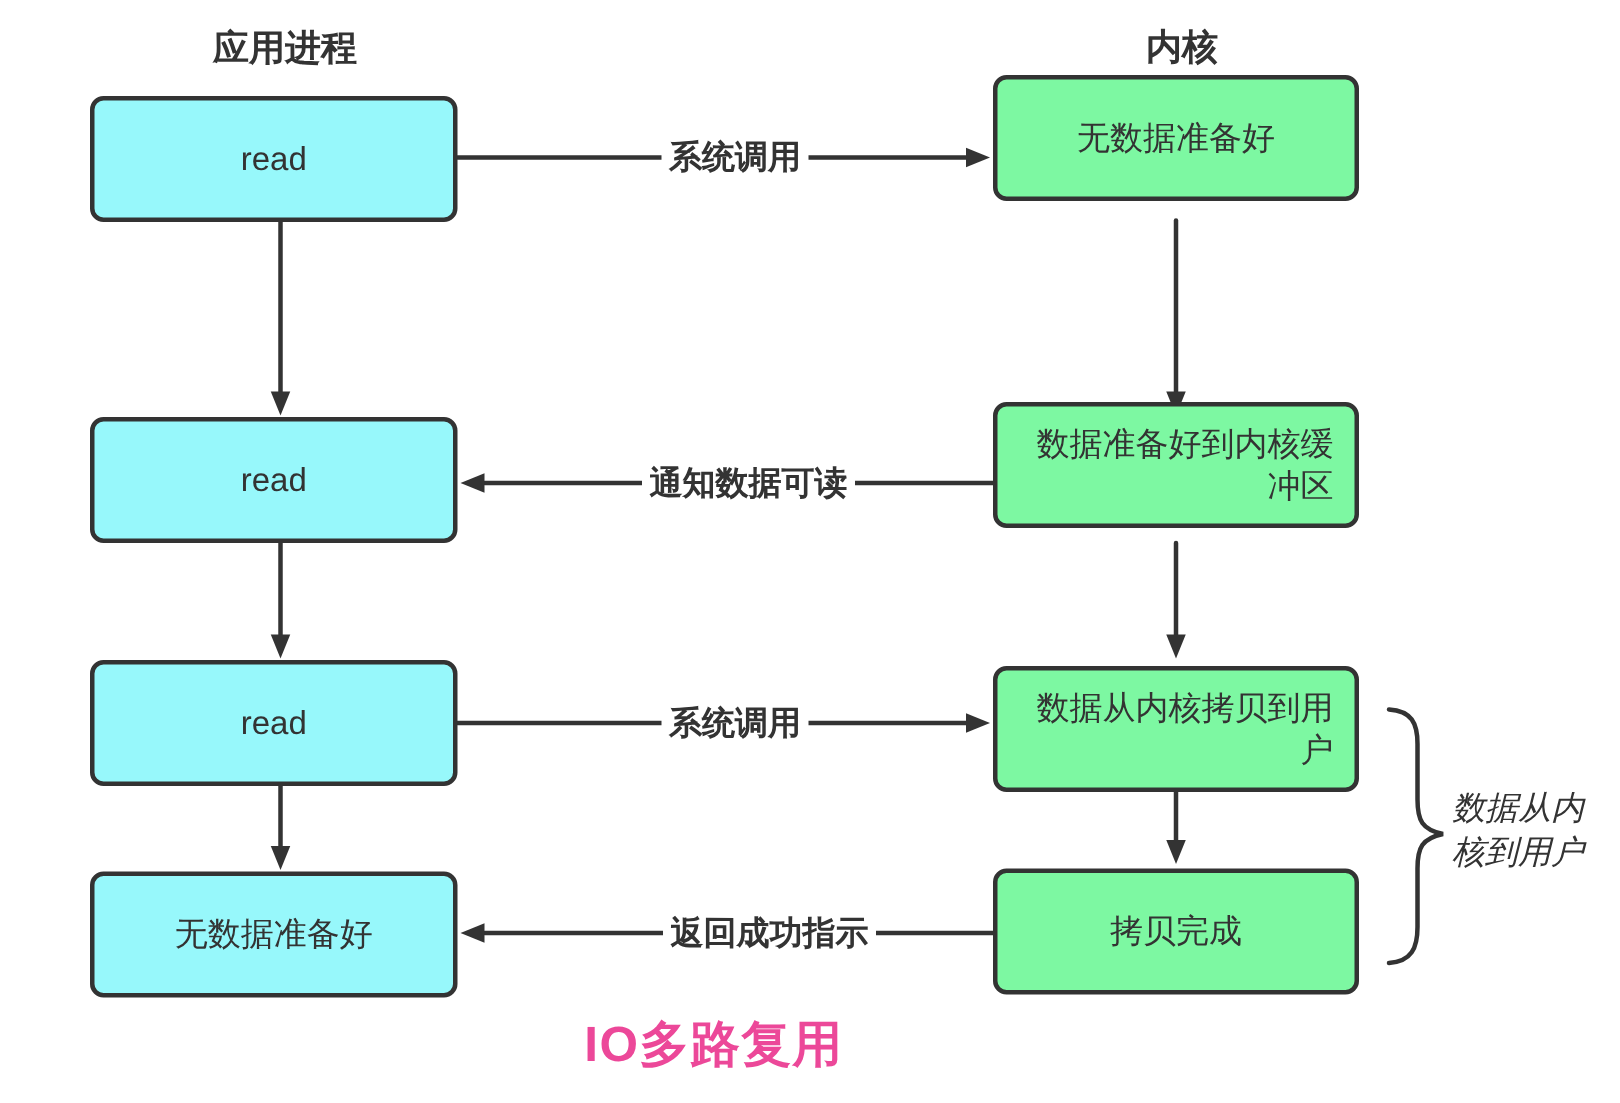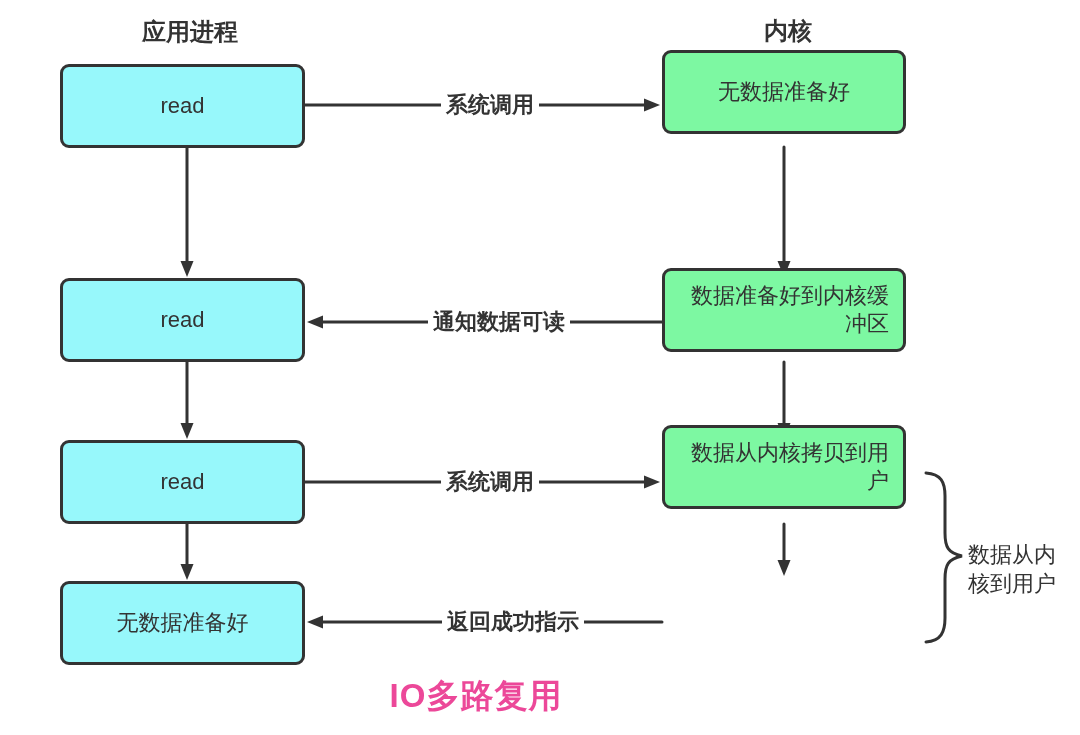--- a/index.html
+++ b/index.html
@@ -64,26 +64,27 @@
     background: var(--background);
     font-size: 22px;
     font-weight: bold;
     color: var(--text);
     padding: 1px 5px;
     white-space: nowrap;
   }
   .brace-label {
     position: absolute;
     left: 968px;
-    top: 540px;
+    top: 524px;
     width: 92px;
     font-size: 22px;
     line-height: 29px;
     color: var(--text);
     word-break: break-all;
+    font-style: italic;
   }
   .diagram-title {
     position: absolute;
     left: 226px;
     top: 674px;
     width: 500px;
     text-align: center;
     font-size: 33px;
     font-weight: bold;
     color: #ec4899;
@@ -135,21 +136,22 @@
              C 945 632, 941 641, 926 642"></path>
   </svg>
 
   <div class="node app" style="top:64px;">read</div>
   <div class="node app" style="top:278px;">read</div>
   <div class="node app" style="top:440px;">read</div>
   <div class="node app" style="top:581px;">无数据准备好</div>
 
   <div class="node kernel" style="top:50px;">无数据准备好</div>
   <div class="node kernel" style="top:268px;">数据准备好到内核缓冲区</div>
-  <div class="node kernel" style="top:425px;">数据从内核拷贝到用户</div>
+  <div class="node kernel" style="top:444px;">数据从内核拷贝到用户</div>
+  <div class="node kernel" style="top:579px;">拷贝完成</div>
 
   <div class="edge-label" style="left:490px; top:105px;">系统调用</div>
   <div class="edge-label" style="left:499px; top:322px;">通知数据可读</div>
   <div class="edge-label" style="left:490px; top:482px;">系统调用</div>
   <div class="edge-label" style="left:513px; top:622px;">返回成功指示</div>
 
   <div class="brace-label">数据从内核到用户</div>
 
   <div class="diagram-title">IO多路复用</div>
 

